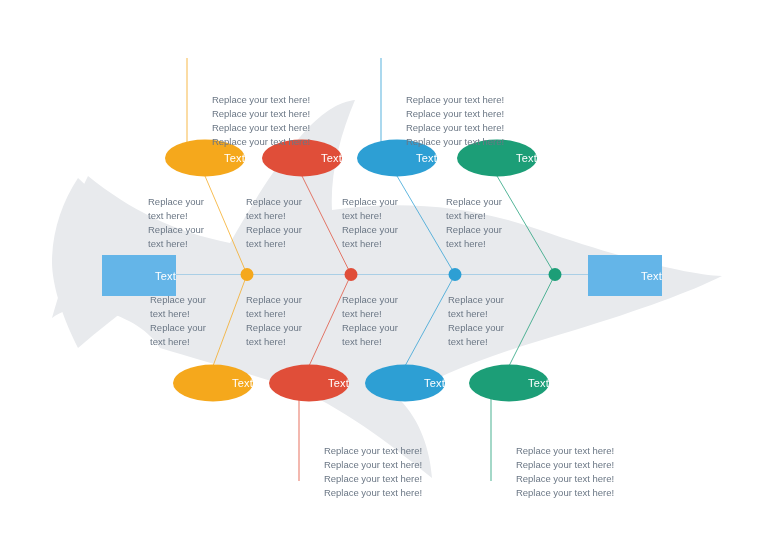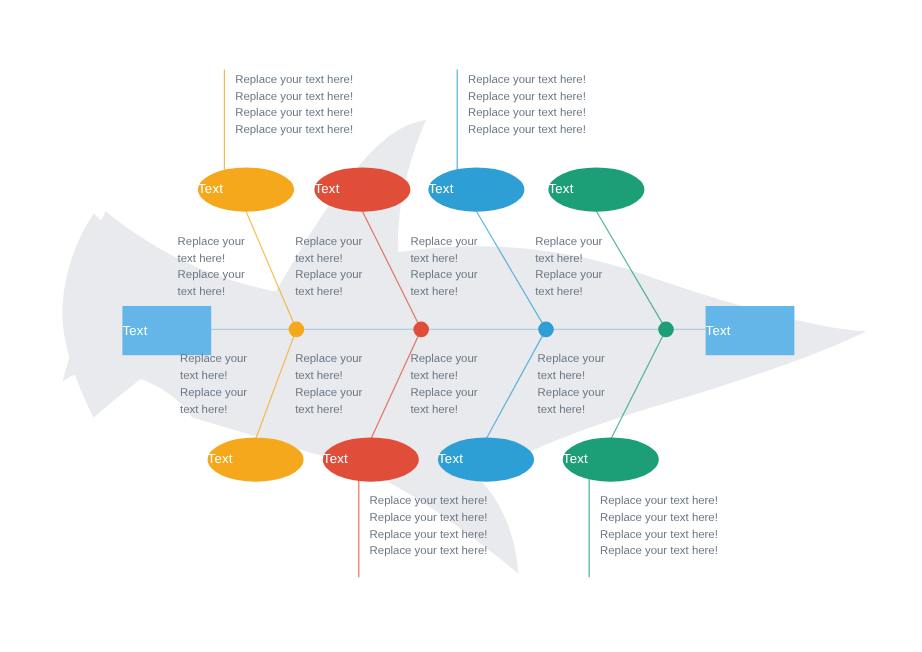--- a/index.html
+++ b/index.html
@@ -21,21 +21,21 @@
     position: absolute;
     left: 0;
     top: 0;
     width: 768px;
     height: 543px;
   }
   .node-label {
     position: absolute;
     display: flex;
     align-items: center;
-    justify-content: flex-start;
+    justify-content: flex-end;
     color: #ffffff;
     font-size: 11px;
     letter-spacing: 0.2px;
     pointer-events: auto;
   }
   .ellipse-node {
     width: 80px;
     height: 37px;
     border-radius: 50%;
   }
@@ -45,21 +45,21 @@
     background: #64B5E8;
   }
   .text-block {
     position: absolute;
     color: #6b7785;
     font-size: 9.5px;
     line-height: 14px;
     white-space: pre-line;
   }
   .tb-center { text-align: left; }
-  .tb-left { text-align: left; }
+  .tb-left { text-align: center; margin-top: 33px; }
 </style>
 </head>
 <body>
 
 <div id="stage">
 
   <svg id="fish-svg" viewBox="0 0 768 543">
 
     <g>
       <path fill="#e8eaed" d="M 88 176

